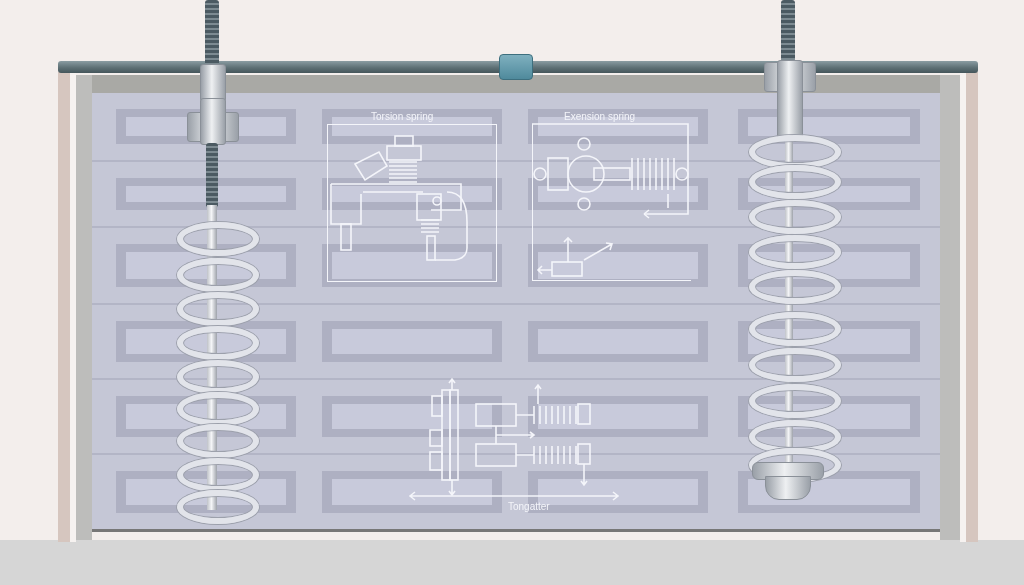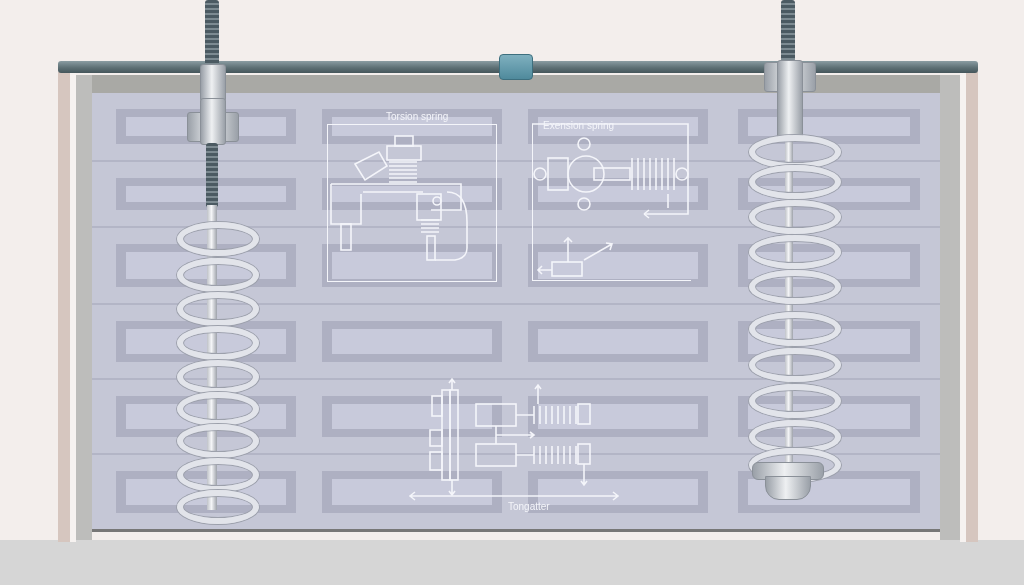--- a/index.html
+++ b/index.html
@@ -161,41 +161,41 @@
     <div class="abs coil" style="left: 749px; top: 312px; width: 80px; height: 22px;"></div>
     <div class="abs coil" style="left: 749px; top: 348px; width: 80px; height: 22px;"></div>
     <div class="abs coil" style="left: 749px; top: 384px; width: 80px; height: 22px;"></div>
     <div class="abs coil" style="left: 749px; top: 420px; width: 80px; height: 22px;"></div>
     <div class="abs coil" style="left: 749px; top: 448px; width: 80px; height: 22px;"></div>
   </div>
 <div class="abs cap" style="left:752px;top:462px;width:70px;height:16px;border-radius:6px;"></div>
 <div class="abs cap" style="left:765px;top:476px;width:44px;height:22px;border-radius:0 0 14px 14px;"></div>
 
 <div class="abs box" style="left:327px;top:124px;width:168px;height:156px;"></div>
-<div class="abs lbl" style="left:386px;top:111px;text-align:right;">Torsion spring</div>
+<div class="abs lbl" style="left:371px;top:111px;text-align:right;">Torsion spring</div>
 <svg style="left:327px;top:124px;" width="168" height="156">
   <g fill="none" stroke="#f4f5fa" stroke-width="1.6">
     <rect x="68" y="12" width="18" height="10"></rect>
     <rect x="60" y="22" width="34" height="14"></rect>
     <path d="M62 38 h28 M62 42 h28 M62 46 h28 M62 50 h28 M62 54 h28 M62 58 h28"></path>
     <path d="M28 40 l24 -12 l8 14 l-22 14 z"></path>
     <path d="M4 60 h130 v26 h-30"></path>
     <path d="M4 60 v40 h30 v-30"></path>
     <path d="M36 68 h60"></path>
     <rect x="90" y="70" width="24" height="26"></rect>
     <path d="M94 96 h18 M94 100 h18 M94 104 h18 M94 108 h18"></path>
     <rect x="100" y="112" width="8" height="24"></rect>
     <path d="M120 68 q20 0 20 30 v26 q0 10 -12 12 h-20"></path>
     <rect x="14" y="100" width="10" height="26"></rect>
     <circle cx="110" cy="77" r="4"></circle>
   </g>
 </svg>
 
 <div class="abs box" style="left:532px;top:124px;width:158px;height:156px;border-top:none;border-right:none;"></div>
-<div class="abs lbl" style="left:543px;top:111px;margin-top:9px;">Exension spring</div>
+<div class="abs lbl" style="left:564px;top:111px;">Exension spring</div>
 <svg style="left:532px;top:124px;" width="160" height="156">
   <g fill="none" stroke="#f4f5fa" stroke-width="1.6">
     <path d="M0 0 h156 v90 h-44"></path>
     <path d="M112 90 l5 -4 M112 90 l5 4"></path>
     <circle cx="52" cy="20" r="6"></circle>
     <circle cx="52" cy="80" r="6"></circle>
     <circle cx="8" cy="50" r="6"></circle>
     <circle cx="150" cy="50" r="6"></circle>
     <rect x="16" y="34" width="20" height="32"></rect>
     <circle cx="54" cy="50" r="18"></circle>

